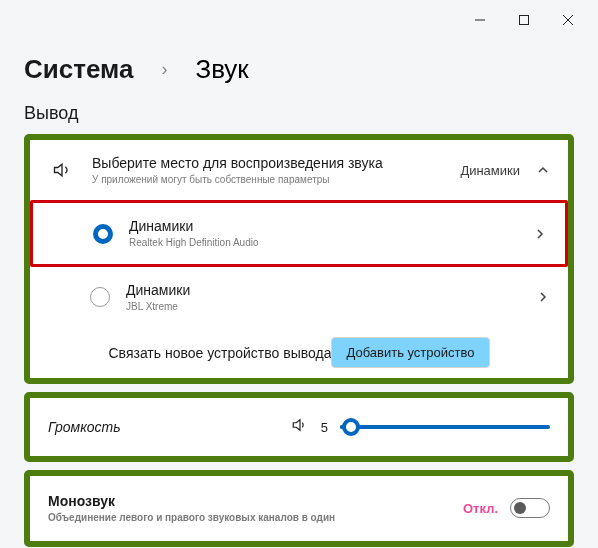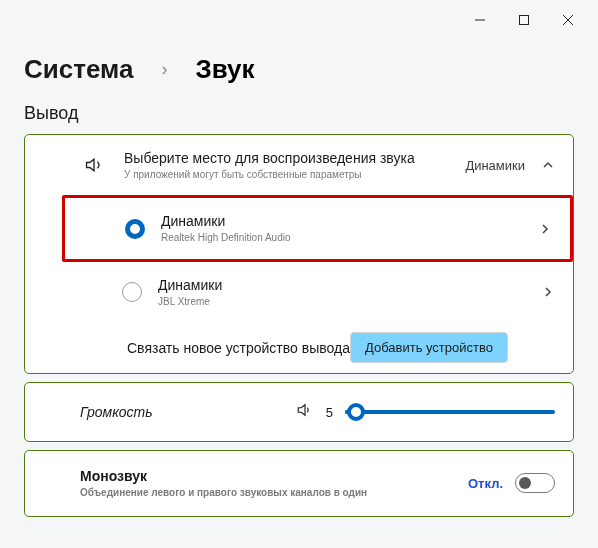--- a/index.html
+++ b/index.html
@@ -39,35 +39,34 @@
       font-size: 26px;
       font-weight: 600;
       color: #1a1a1a;
     }
     .bc-sep {
       font-size: 18px;
       color: #888;
     }
     .bc-part2 {
       font-size: 26px;
-      font-weight: 700;
+      font-weight: 400;
       color: #000;
     }
     .section-label {
       padding: 0 24px 10px;
       font-size: 18px;
       font-weight: 400;
       color: #1a1a1a;
     }
     .card {
       background: #fff;
       border-radius: 5px;
       margin: 0 24px 8px;
-      border: 1px solid #4d7c0f;
-      padding-left: 37px;
+      border: 6px solid #4d7c0f;
     }
     .row {
       display: flex;
       align-items: center;
       padding: 14px 18px;
       min-height: 56px;
     }
     .row-icon {
       width: 28px;
       display: flex;
@@ -199,21 +198,21 @@
       flex: 1;
       padding-right: 12px;
     }
     .mono-right {
       display: flex;
       align-items: center;
       gap: 12px;
     }
     .toggle-label {
       font-size: 13px;
-      color: #1d4ed8;
+      color: #ec4899;
     }
     .toggle {
       width: 40px;
       height: 20px;
       border-radius: 10px;
       border: 1.5px solid #7a7a7a;
       position: relative;
       background: #fff;
     }
     .toggle-ball {

